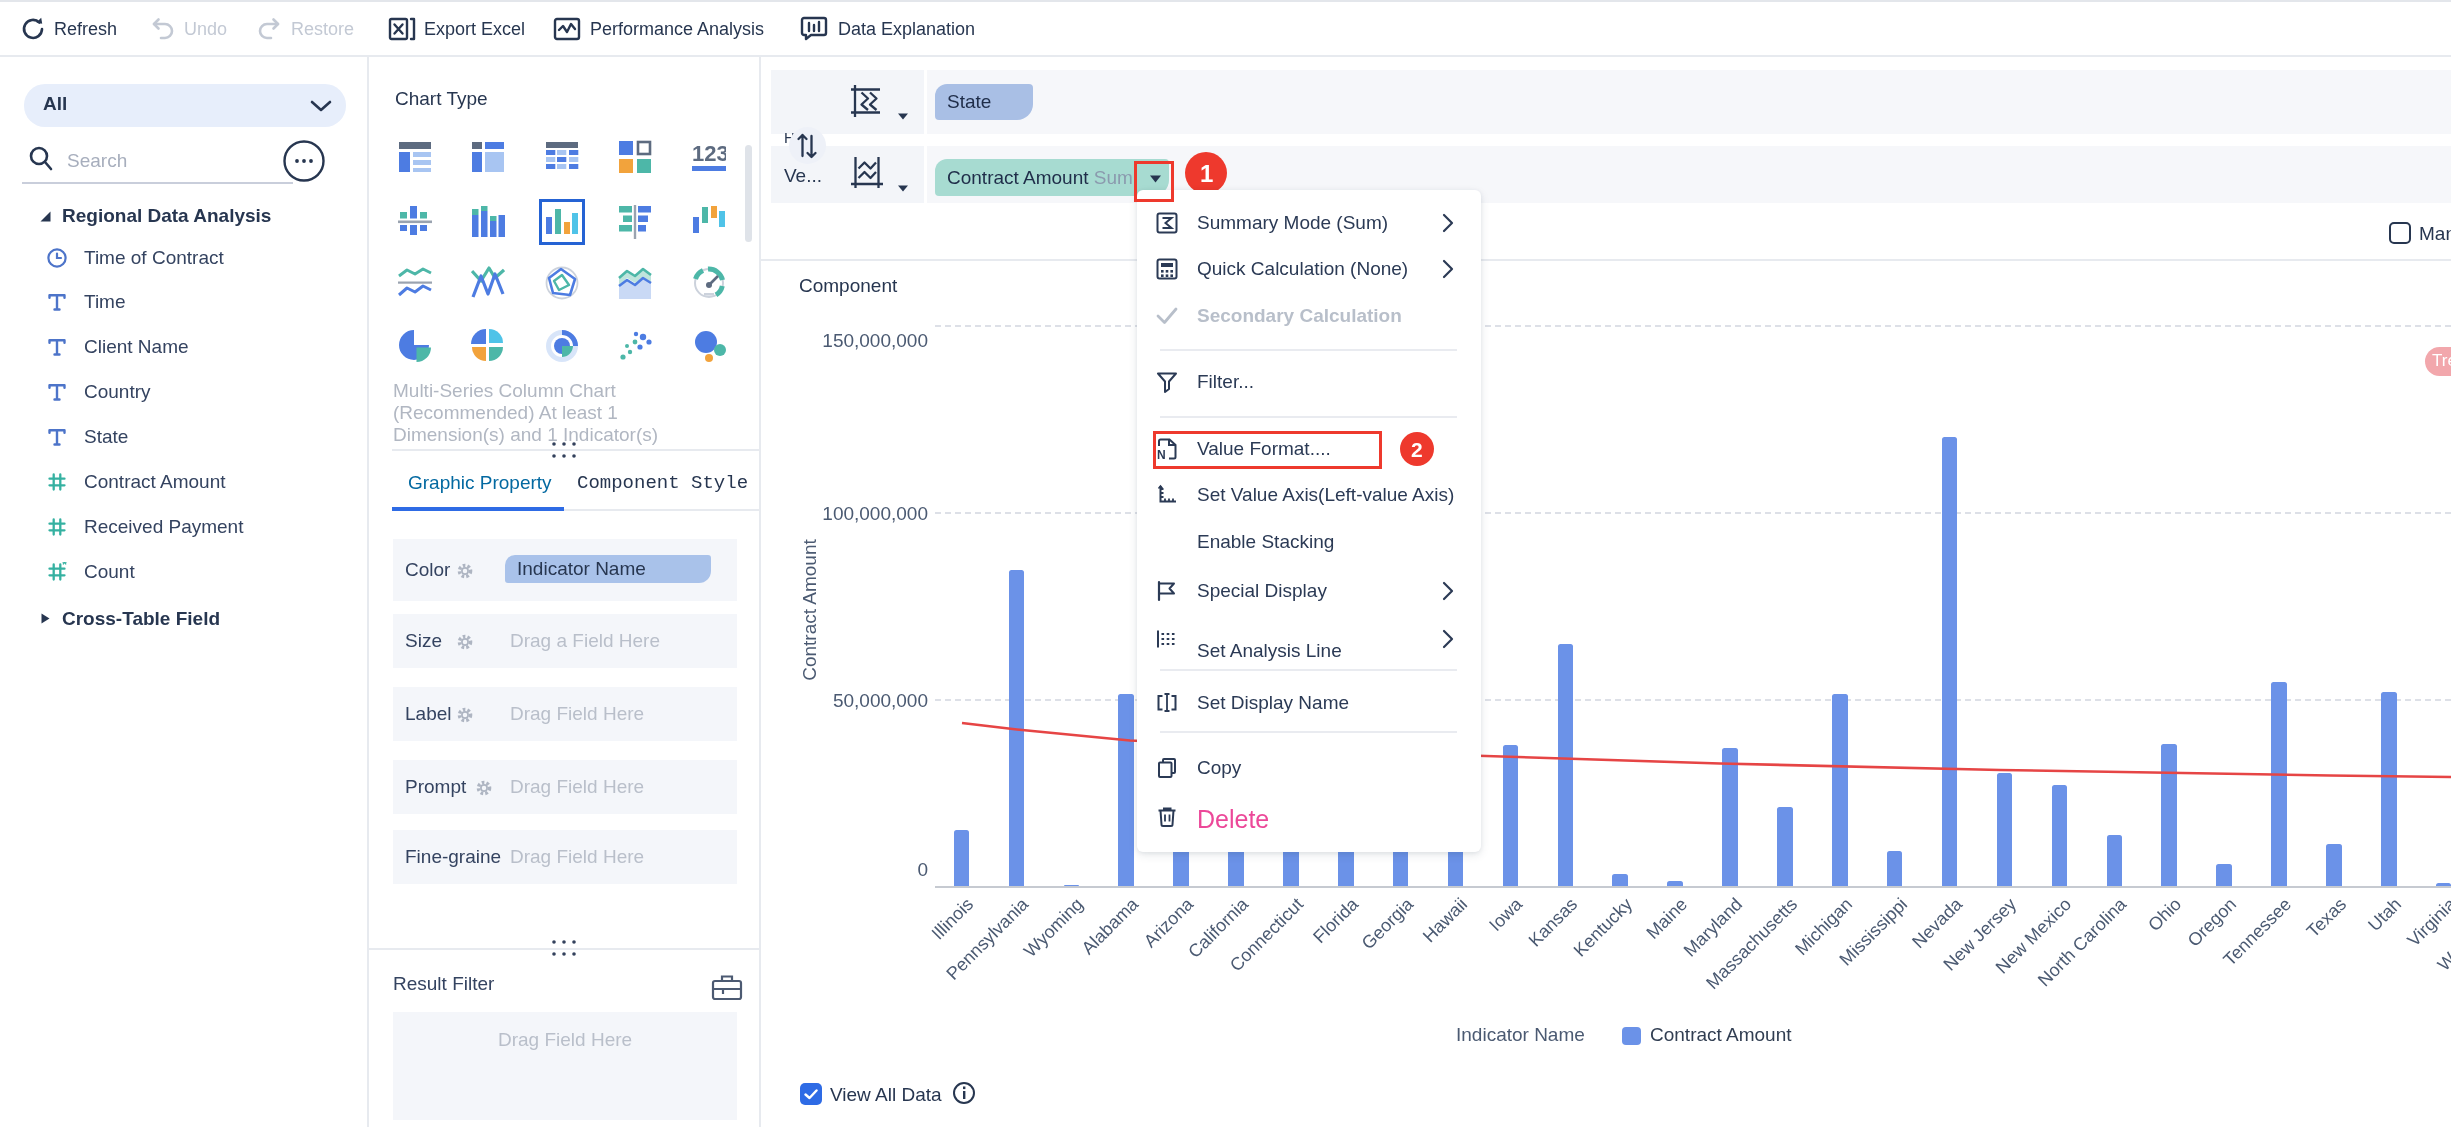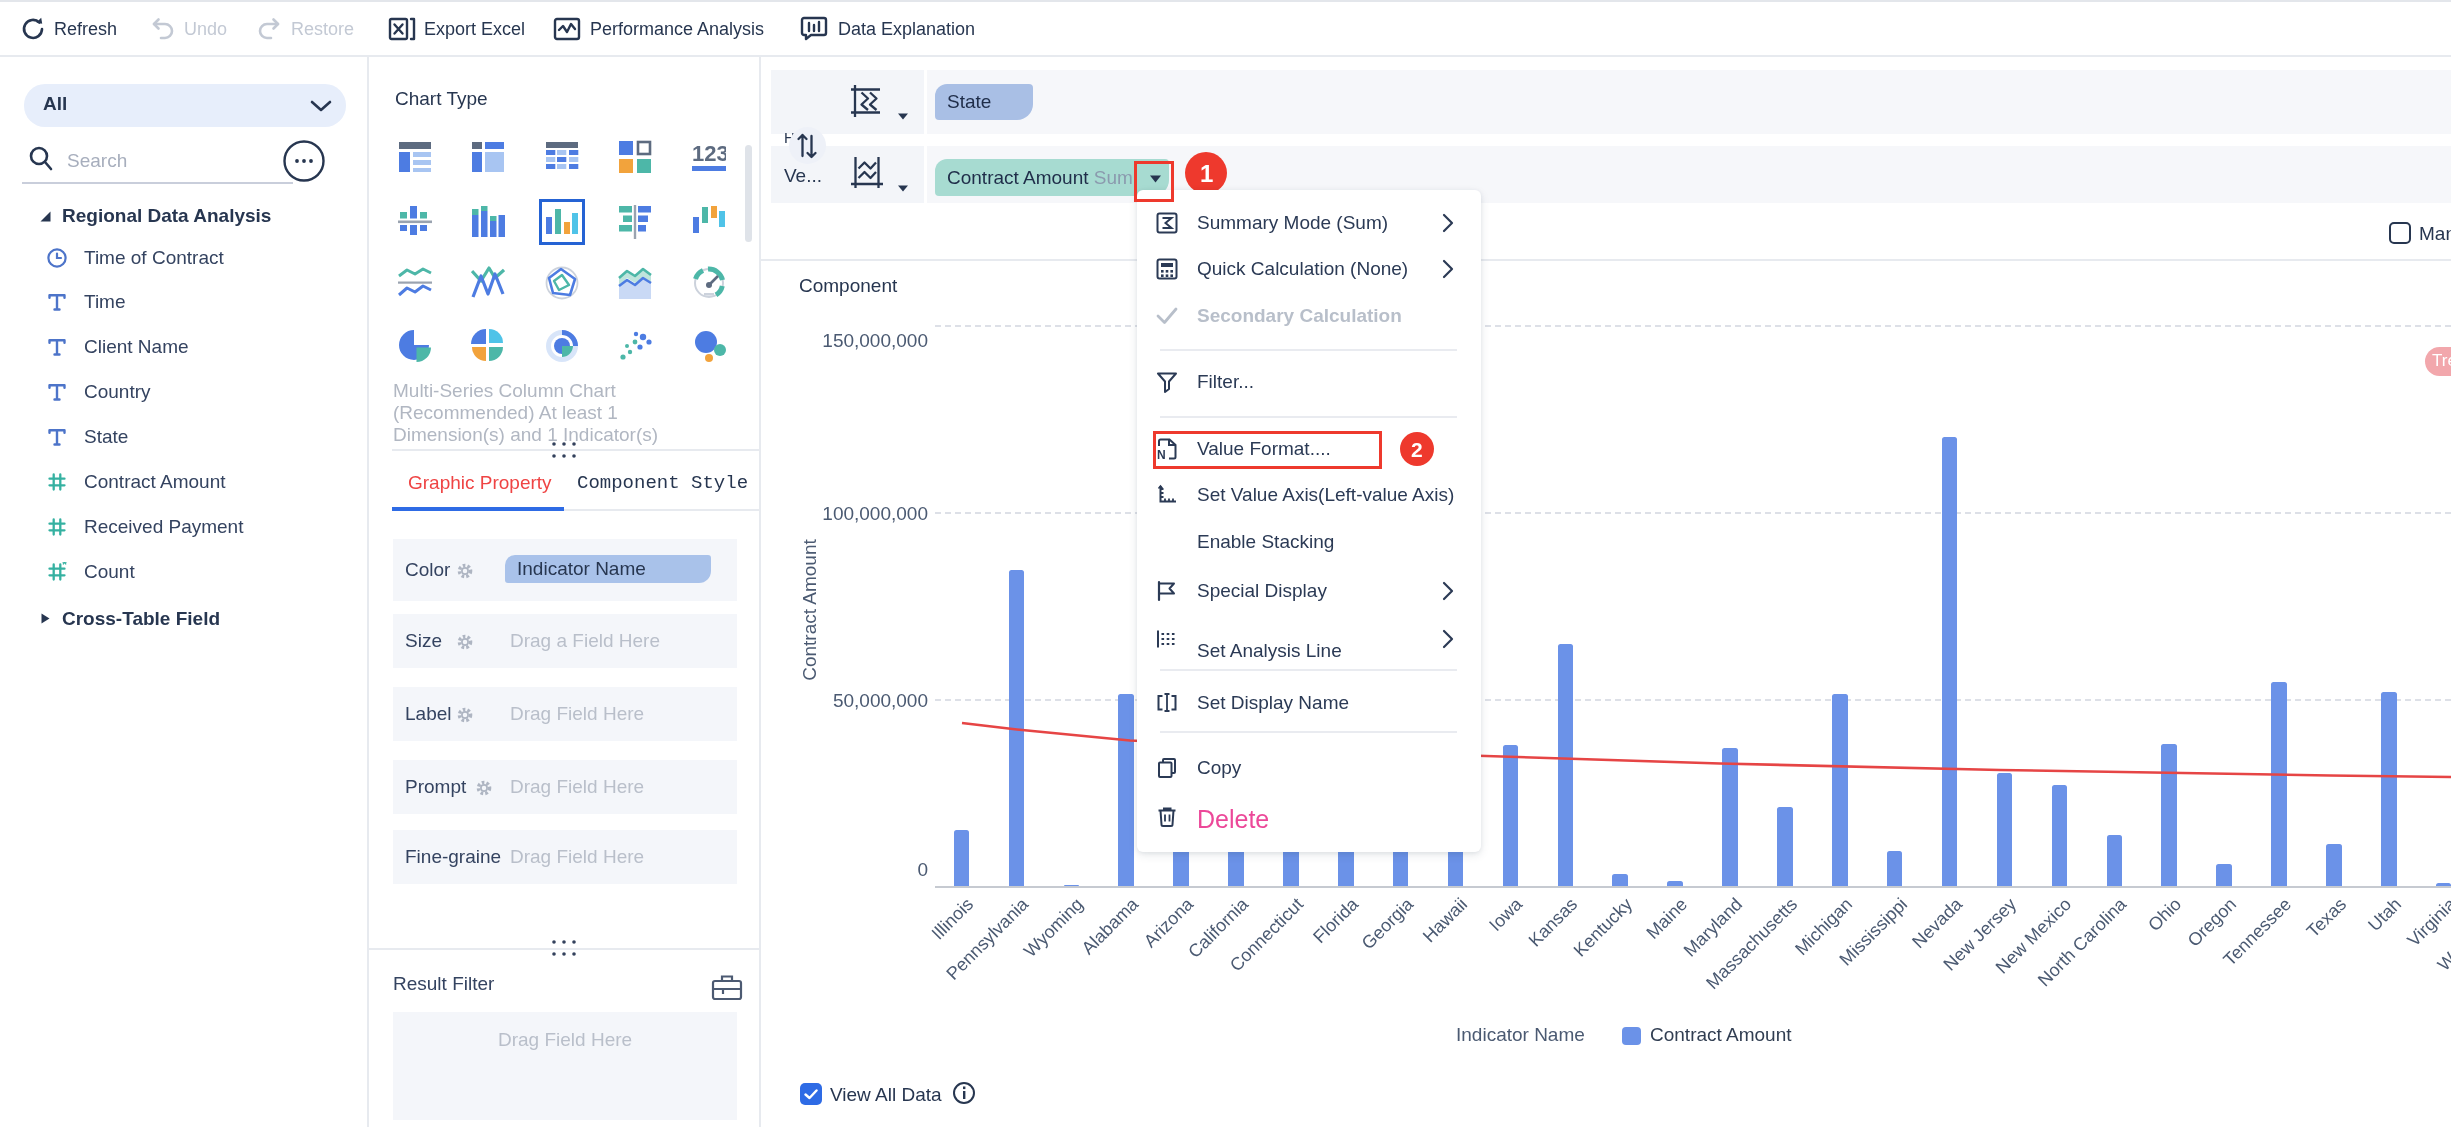--- a/index.html
+++ b/index.html
@@ -282,21 +282,21 @@
 <svg class="abs" style="left:551px;top:441px;" width="26" height="18" viewBox="0 0 26 18">
       <g fill="#33415c">
         <circle cx="3" cy="3" r="1.8"></circle>
         <circle cx="13" cy="3" r="1.8"></circle>
         <circle cx="23" cy="3" r="1.8"></circle>
         <circle cx="3" cy="15" r="1.8"></circle>
         <circle cx="13" cy="15" r="1.8"></circle>
         <circle cx="23" cy="15" r="1.8"></circle>
       </g>
     </svg>
-<div class="abs txt" style="left:408px;top:472px;font-size:19px;color:#ef4444;">Graphic Property</div>
+<div class="abs txt" style="left:408px;top:472px;font-size:19px;color:#0369a1;">Graphic Property</div>
 <div class="abs txt" style="left:577px;top:472px;font-size:19px;color:#273650;font-family:Liberation Mono, monospace;">Component Style</div>
 <div class="abs" style="left:392px;top:509px;width:368px;height:1.5px;background:#e7eaef;"></div>
 <div class="abs" style="left:392px;top:507px;width:172px;height:4px;background:#2e6be5;"></div>
 <div class="abs" style="left:393px;top:539px;width:344px;height:62px;background:#f4f6fa;"></div>
 <div class="abs txt" style="left:405px;top:559px;font-size:19px;color:#344360;">Color</div>
 <div class="abs" style="left:505px;top:555px;width:206px;height:28px;background:#a9c2ea;border-radius:10px 3px 12px 3px;"></div>
 <div class="abs txt" style="left:517px;top:558px;font-size:19px;color:#273650;">Indicator Name</div>
 <svg class="abs" style="left:456px;top:562px;" width="18" height="18" viewBox="0 0 18 18">
       <circle cx="9" cy="9" r="5.6" fill="none" stroke="#aeb5c2" stroke-width="3.4" stroke-dasharray="2.6 2.1"></circle>
       <circle cx="9" cy="9" r="3.1" fill="none" stroke="#aeb5c2" stroke-width="1.7"></circle>

